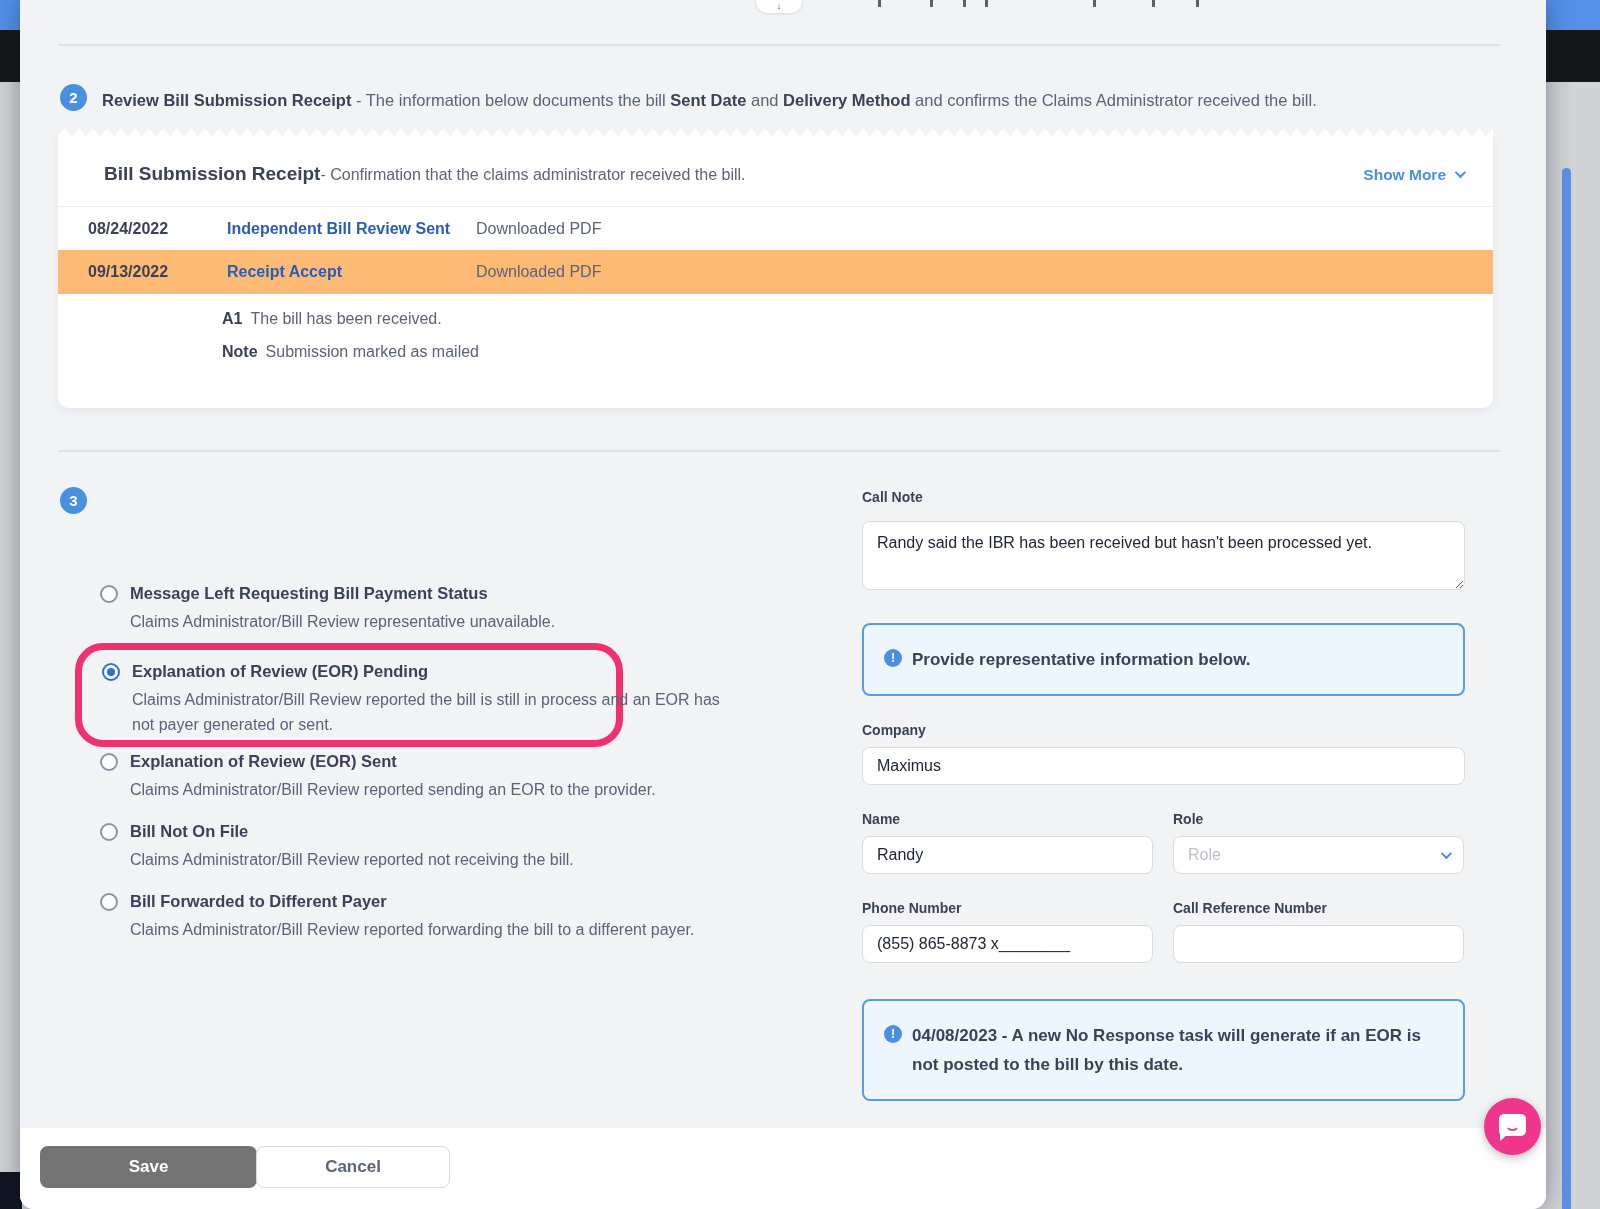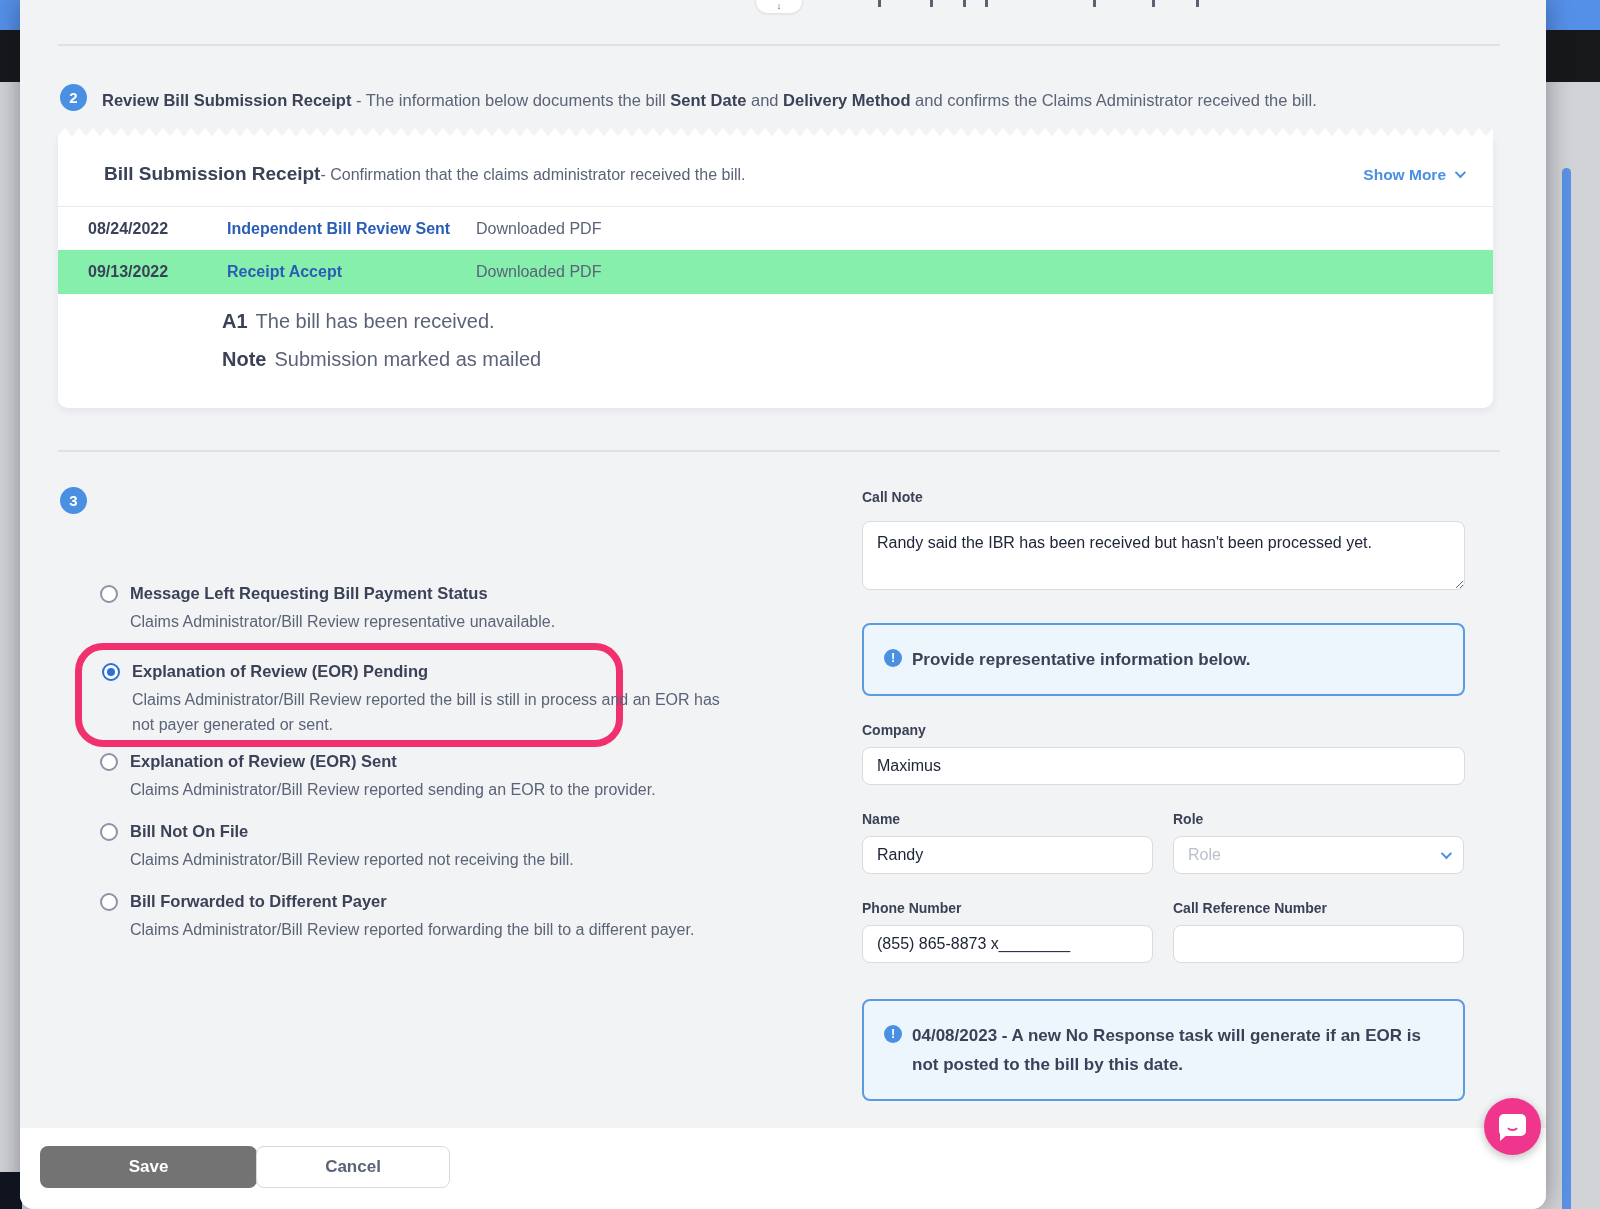--- a/index.html
+++ b/index.html
@@ -54,25 +54,25 @@
   .card-head { display:flex; align-items:baseline; padding:27px 30px 21px 46px; }
   .card-title { font-size:19px; font-weight:700; color:#3b4257; white-space:nowrap; }
   .card-sub { font-size:16px; color:#5a6377; white-space:nowrap; }
   .card-spacer { flex:1; }
   .show-more { font-size:15.5px; font-weight:700; color:#4a90e2; white-space:nowrap; cursor:pointer; }
   .chev { display:inline-block; width:8px; height:8px; border-right:2.5px solid currentColor;
     border-bottom:2.5px solid currentColor; transform:rotate(45deg) translateY(-2px);
     margin-left:9px; margin-bottom:2px; }
   .r-row { display:flex; align-items:center; height:44px; padding:0 30px; font-size:16px;
     border-top:1px solid #e8eaee; }
-  .r-row.alt { background:#86efac; border-top:none; }
+  .r-row.alt { background:#fdba74; border-top:none; }
   .c-date { width:139px; font-weight:700; color:#3b4257; }
   .c-link { width:249px; font-weight:700; color:#2a5db5; cursor:pointer; }
   .c-status { color:#5a6377; }
-  .r-details { padding:16px 0 0 164px; font-size:20px; color:#5a6377; }
+  .r-details { padding:16px 0 0 164px; font-size:16px; color:#5a6377; }
   .r-details .dline { margin-bottom:15px; }
   .r-details b { color:#3b4257; margin-right:8px; }
 
   
   .opt { position:absolute; left:80px; width:648px; }
   .opt-head { display:flex; align-items:center; }
   .radio { width:18px; height:18px; border:2px solid #8a94a6; border-radius:50%;
     background:#fff; flex:none; margin-right:12px; cursor:pointer; position:relative; }
   .radio.sel { border-color:#2d6fd9; }
   .radio.sel::after { content:""; position:absolute; inset:3px; border-radius:50%; background:#2d6fd9; }

